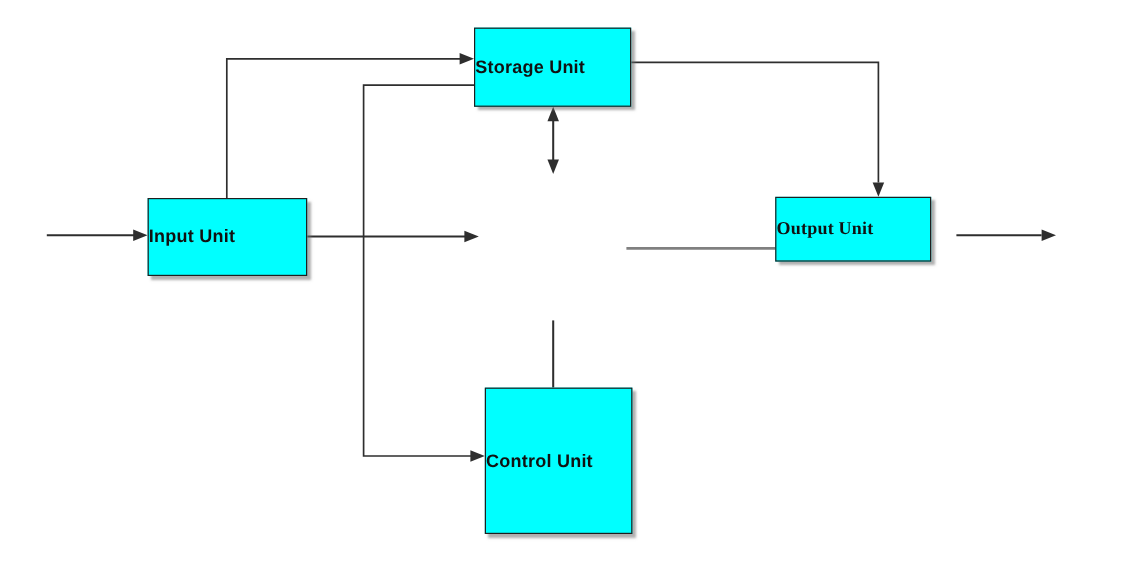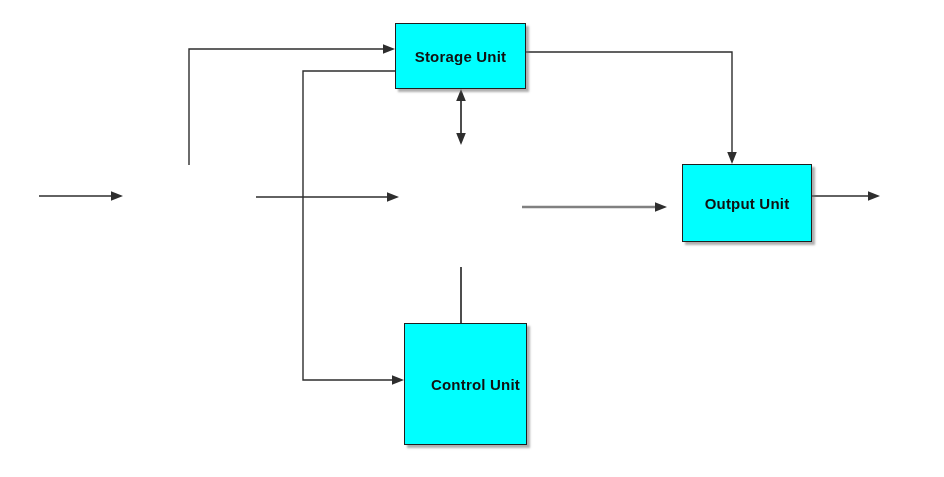--- a/index.html
+++ b/index.html
@@ -17,21 +17,21 @@
     background:var(--bg);
     font-family:"Liberation Sans", sans-serif;
     overflow:hidden;
   }
   .wires{position:absolute;left:0;top:0;}
   .node{
     position:absolute;
     background:var(--node-fill);
     border:1.6px solid var(--node-border);
     box-shadow:3px 3px 2px rgba(110,110,110,0.55);
-    display:flex;align-items:center;justify-content:center;
+    display:flex;align-items:center;justify-content:flex-start;
     box-sizing:border-box;
   }
   .node-label{
     font-weight:bold;
     font-size:15px;
     color:var(--label);
     letter-spacing:0.2px;
     text-align:center;
   }
   .edge-line{fill:none;stroke:var(--line);stroke-width:1.7px;}
@@ -85,27 +85,30 @@
       <polyline class="edge-line thin" points="526,52 732,52 732,152"></polyline>
       <polygon class="arrow-head" points="732,164 727.2,152 736.8,152"></polygon>
     </g>
 
     <g>
       <polyline class="edge-line" points="797,196 868,196"></polyline>
       <polygon class="arrow-head" points="880,196 868,191.2 868,200.8"></polygon>
     </g>
   </svg>
 
+  <div class="node" style="left:123px;top:165px;width:133px;height:65px;">
+    <span class="node-label">Input Unit</span>
+  </div>
 
   <div class="node" style="left:395px;top:23px;width:131px;height:66px;">
     <span class="node-label">Storage Unit</span>
   </div>
 
 
-  <div class="node" style="left:404px;top:323px;width:123px;height:122px;padding-left:20px;">
+  <div class="node" style="left:404px;top:323px;width:123px;height:122px;">
     <span class="node-label">Control Unit</span>
   </div>
 
-  <div class="node" style="left:682px;top:164px;width:130px;height:78px;">
+  <div class="node" style="left:646px;top:164px;width:130px;height:54px;font-family:Liberation Serif, serif;">
     <span class="node-label">Output Unit</span>
   </div>
 
 </div>
 
 </body></html>

